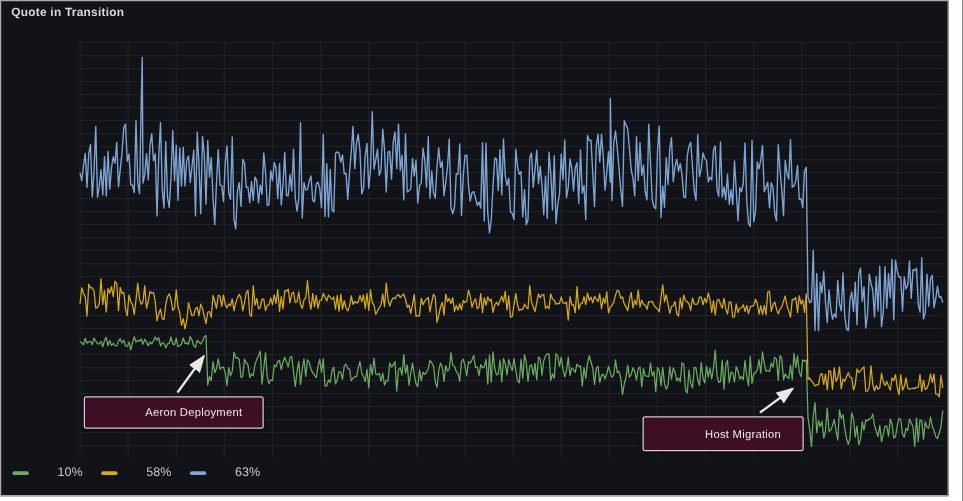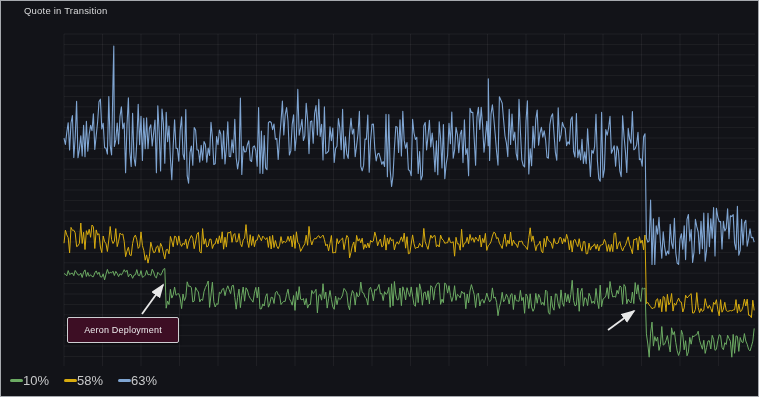--- a/index.html
+++ b/index.html
@@ -8,41 +8,42 @@
     background:var(--page-bg,#ffffff);
     font-family:"Liberation Sans", sans-serif;
   }
   .panel{
     position:absolute;left:0;top:0;width:757px;height:395px;
     background:var(--panel-bg,#121318);
     border:1px solid var(--panel-border,#a6a9ae);
     overflow:hidden;
   }
   .panel-title{
-    position:absolute;left:23px;top:4px;z-index:4;
-    font-size:9.5px;font-weight:400;letter-spacing:.2px;
+    position:absolute;left:8px;top:4px;z-index:4;
+    font-size:9.5px;font-weight:700;letter-spacing:.2px;
     color:var(--title-text,#d8d9da);
   }
   svg.chart{position:absolute;left:0;top:0;z-index:1;}
   .legend{
     position:absolute;left:9px;top:372px;z-index:4;
     display:flex;align-items:center;gap:15px;
   }
-  .legend-item{display:flex;align-items:center;gap:0;
-    font-size:13px;color:var(--legend-text,#c7c8c9);cursor:pointer;}
+  .legend-item{display:flex;align-items:center;gap:23px;
+    font-size:10px;color:var(--legend-text,#c7c8c9);cursor:pointer;}
   .legend-dash{width:13px;height:3px;border-radius:2px;display:inline-block;}
   .ann-box{
     position:absolute;z-index:3;
     display:flex;align-items:center;justify-content:center;
     background:var(--annotation-bg,#3d0e24);
     border:1px solid var(--annotation-border,#cdced2);
     border-radius:2px;
     color:var(--annotation-text,#eceaec);
     font-size:9px;letter-spacing:.2px;
     box-shadow:0 1px 3px rgba(0,0,0,.55);
+    padding-left:32px;
   }
 </style>
 </head>
 <body>
 
 <div class="panel">
   <div class="panel-title">Quote in Transition</div>
   <svg class="chart" id="chart-svg" width="757" height="395" viewBox="0 0 757 395">
       <g>
         <line x1="63" y1="33.0" x2="754" y2="33.0" stroke="rgba(255,255,255,0.055)" stroke-width="1"></line>
@@ -115,13 +116,14 @@
       <span class="legend-item">
         <span class="legend-dash" style="background: rgb(216, 172, 15);"></span>
         <span>58%</span>
       </span>
       <span class="legend-item">
         <span class="legend-dash" style="background: rgb(127, 165, 210);"></span>
         <span>63%</span>
       </span>
     </div>
 <div class="ann-box" style="left: 66px; top: 316px; width: 110px; height: 24px;">Aeron Deployment</div>
+    <div class="ann-box" style="left: 513px; top: 332px; width: 95px; height: 26px;">Host Migration</div>
   </div>
 
 </body></html>

